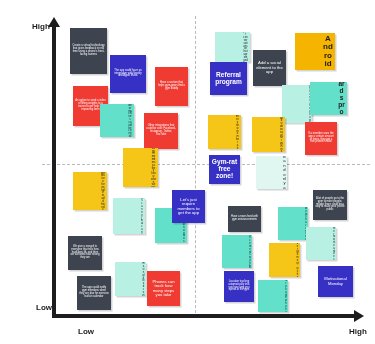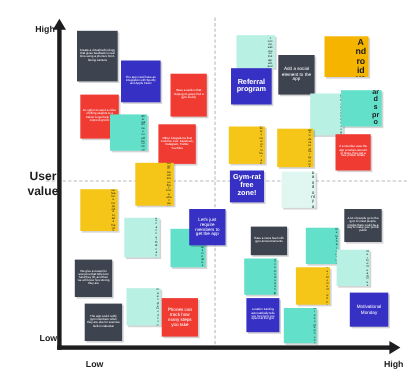--- a/index.html
+++ b/index.html
@@ -85,22 +85,20 @@
   <div class="divider" id="divider-h"></div>
   <div class="divider" id="divider-v"></div>
 
   <div class="axis-line" id="y-axis"></div>
   <div class="axis-line" id="x-axis"></div>
   <div class="arrow-head" id="y-arrow"></div>
   <div class="arrow-head" id="x-arrow"></div>
 
   <div class="axis-label" id="label-high-y">High</div>
   <div class="axis-label" id="label-low-y">Low</div>
-  <div class="axis-label" id="label-user-value">User
-value</div>
   <div class="axis-label" id="label-low-x">Low</div>
   <div class="axis-label" id="label-high-x">High</div>
 
   <div id="notes-layer">
       <div class="note sm t-dark" style="left: 70px; top: 28px; width: 37px; height: 46px; background: rgb(61, 68, 80);">Create a virtual technology that gives feedback in real time using a phone's front-facing camera</div>
       <div class="note sm t-dark" style="left: 73px; top: 86px; width: 35px; height: 40px; background: rgb(240, 59, 51);">An option to send a video of lifting weights to a trainer to get help on improving form</div>
       <div class="note sm t-dark" style="left: 110px; top: 55px; width: 36px; height: 38px; background: rgb(55, 48, 196);">The app could have an integration with Spotify and Apple Music</div>
       <div class="note sm t-dark" style="left: 155px; top: 67px; width: 33px; height: 39px; background: rgb(240, 59, 51);">Have a section that helps gym-goers find a gym buddy</div>
       <div class="note sm t-light" style="left: 100px; top: 104px; width: 34px; height: 33px; background: rgb(99, 224, 202);">Treadmills and other machines could be controlled via the app</div>
       <div class="note sm t-dark" style="left: 144px; top: 113px; width: 34px; height: 36px; background: rgb(240, 59, 51);">Other integrations that could be cool: Facebook, Instagram, Twitter, YouTube</div>

